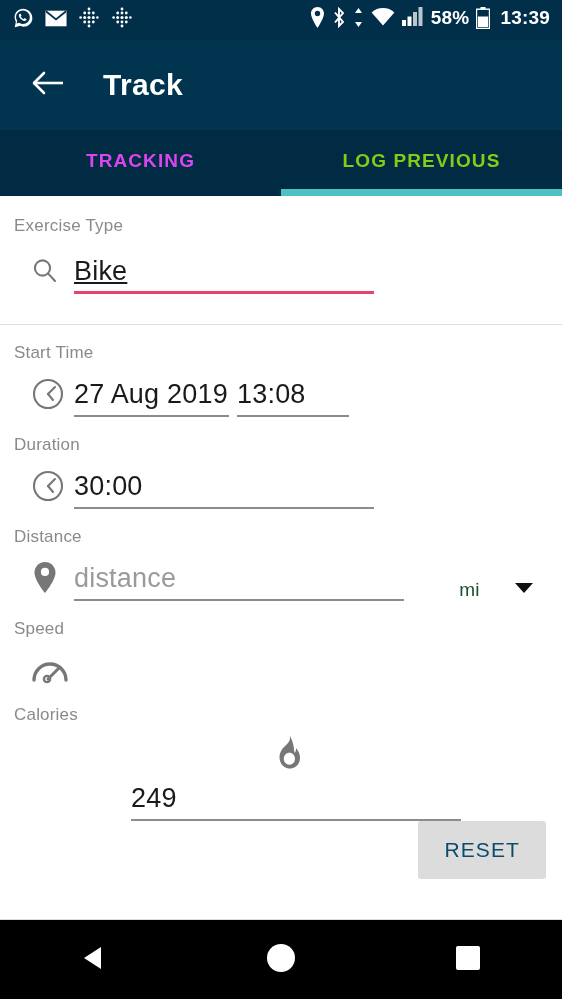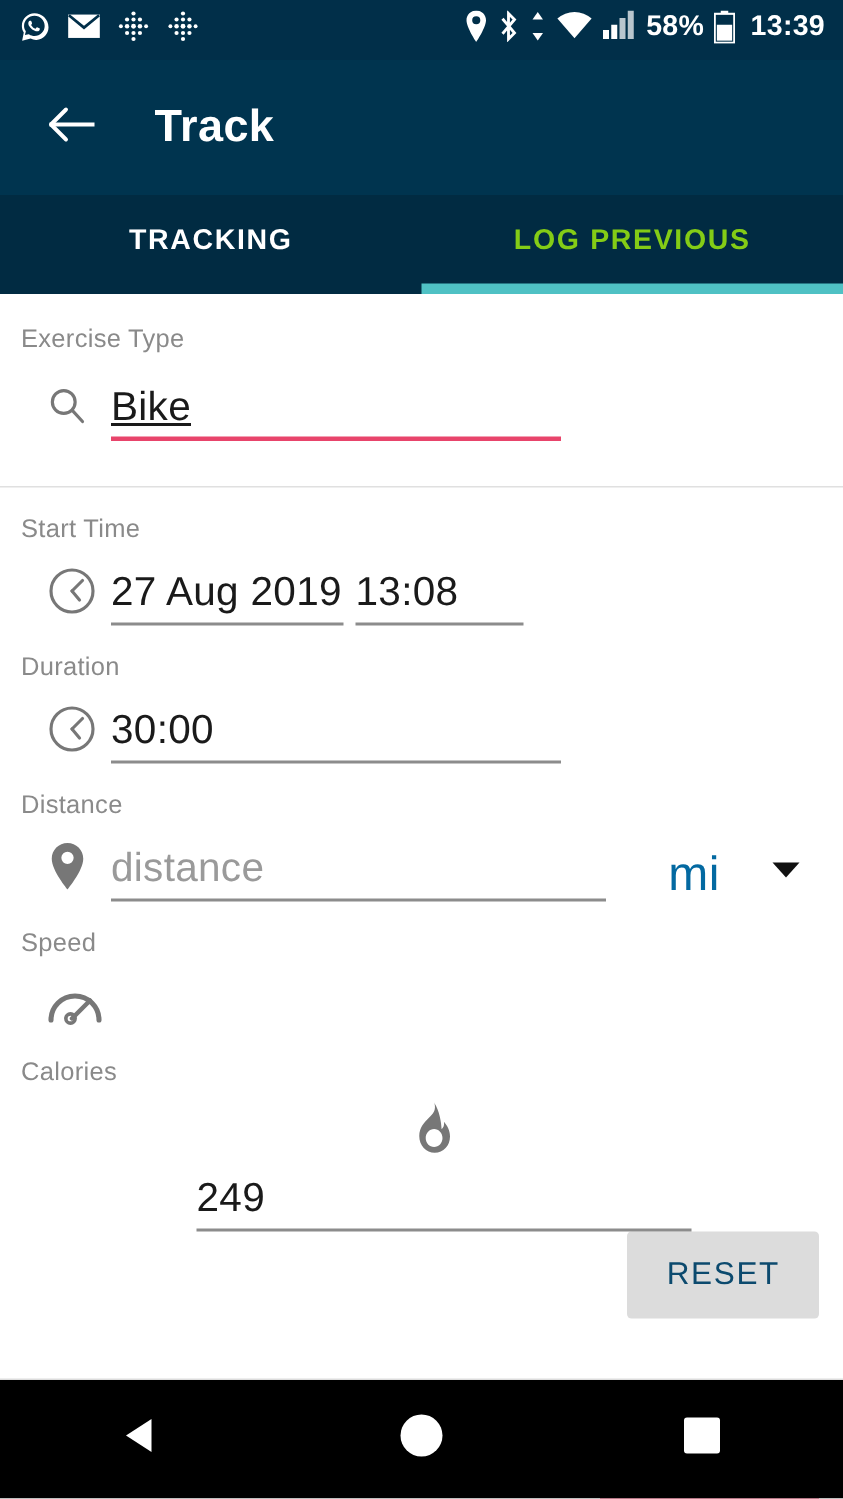--- a/index.html
+++ b/index.html
@@ -34,21 +34,21 @@
     margin-left: 33px; letter-spacing: .3px;
   }
 
   
   .tabbar { height: 66px; background: #012B42; display: flex; position: relative; }
   .tab {
     flex: 1; display: flex; align-items: center; justify-content: center;
     font-size: 19px; font-weight: bold; letter-spacing: 1.1px; cursor: pointer;
     padding-bottom: 4px;
   }
-  .tab.inactive { color: #ffffff; }
+  .tab.inactive { color: #d946ef; }
   .tab.active { color: #84cc16; }
   .tab-indicator {
     position: absolute; bottom: 0; left: 50%; width: 50%; height: 7px;
     background: #4FC1C4;
   }
 
   
   .body { background: #fff; }
   .section { padding: 0 0 0 0; }
   .divider { height: 1px; background: #e0e0e0; margin: 0; }
@@ -66,21 +66,21 @@
   }
   .input-text {
     font-size: 27px; color: #1a1a1a; letter-spacing: .2px; white-space: nowrap;
   }
   .input-text.placeholder { color: #9a9a9a; }
   .input-text.u { text-decoration: underline; text-underline-offset: 2px; }
   .underline { position: absolute; left: 0; bottom: 0; height: 2px; background: #8c8c8c; }
   .underline.accent { height: 3px; background: #E8446B; }
 
   .unit-wrap { display: flex; align-items: center; margin-left: auto; padding-right: 28px; }
-  .unit-text { font-size: 32px; color: #0369a1; letter-spacing: .4px; }
+  .unit-text { font-size: 19px; color: #14532d; letter-spacing: .4px; }
   .caret { margin-left: 34px; }
 
   .reset-btn {
     background: #DCDCDC; color: #0c4a6e; border: none;
     font-family: "Liberation Sans", sans-serif;
     font-size: 21px; letter-spacing: 1.1px;
     padding: 17px 26px; border-radius: 3px; cursor: pointer;
   }
 
   .footer-divider { height: 1px; background: #dcdcdc; }

